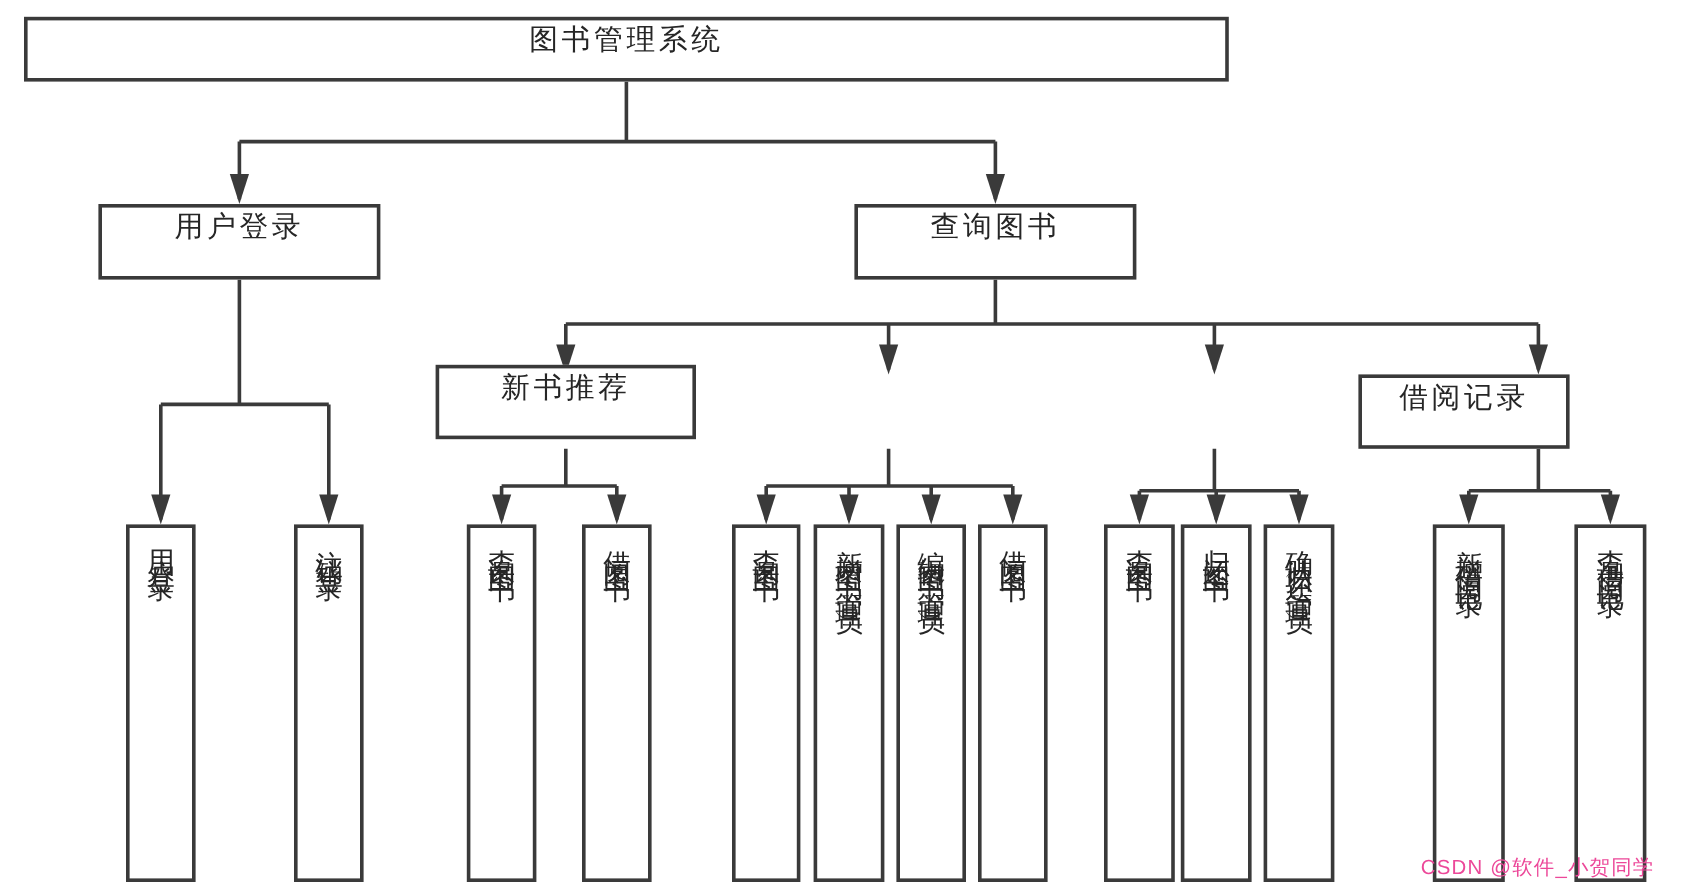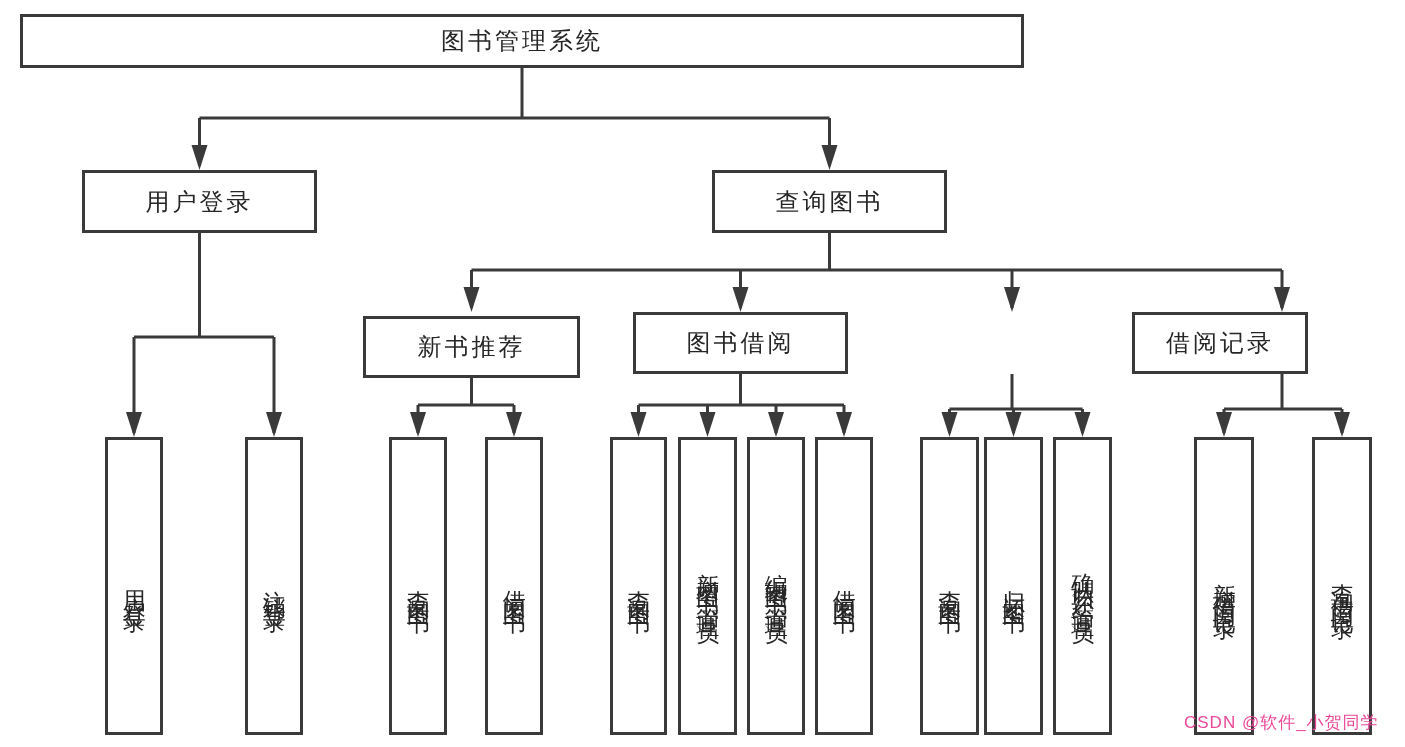--- a/index.html
+++ b/index.html
@@ -4,21 +4,21 @@
 <style>
   html, body { margin:0; padding:0; background:#ffffff; }
   .canvas {
     position:relative; width:1405px; height:747px; background:#ffffff;
     font-family:"Liberation Sans", sans-serif; overflow:hidden;
   }
   .wires { position:absolute; left:0; top:0; z-index:1; }
   .node {
     position:absolute; box-sizing:border-box; z-index:2;
     background:#ffffff; border:3px solid #3a3a3a;
-    display:flex; align-items:center; justify-content:center;
+    display:flex; justify-content:center;
     color:#262626;
   }
   .node.h span { font-size:24px; letter-spacing:3px; white-space:nowrap; }
   .node.v span {
     writing-mode:vertical-rl; text-orientation:mixed;
     font-size:23px; letter-spacing:7px; line-height:1.1; white-space:nowrap;
   }
   .watermark {
     position:absolute; left:1184px; top:711px; z-index:3;
     font-size:17px; color:#ec4899; letter-spacing:1px; white-space:nowrap;
@@ -66,25 +66,22 @@
     <span>图书管理系统</span>
   </div>
 
   <div class="node h" style="left:82px;top:170px;width:235px;height:63px">
     <span>用户登录</span>
   </div>
   <div class="node h" style="left:712px;top:170px;width:235px;height:63px">
     <span>查询图书</span>
   </div>
 
-  <div class="node h" style="left:363px;top:316px;width:217px;height:62px">
+  <div class="node h" style="left:363px;top:304px;width:217px;height:62px">
     <span>新书推荐</span>
-  </div>
-  <div class="node h" style="left:633px;top:312px;width:215px;height:62px">
-    <span>图书借阅</span>
   </div>
   <div class="node h" style="left:1132px;top:312px;width:176px;height:62px">
     <span>借阅记录</span>
   </div>
 
   <div class="node v" style="left:105px;top:437px;width:58px;height:298px">
     <span>用户登录</span>
   </div>
   <div class="node v" style="left:245px;top:437px;width:58px;height:298px">
     <span>注销登录</span>

